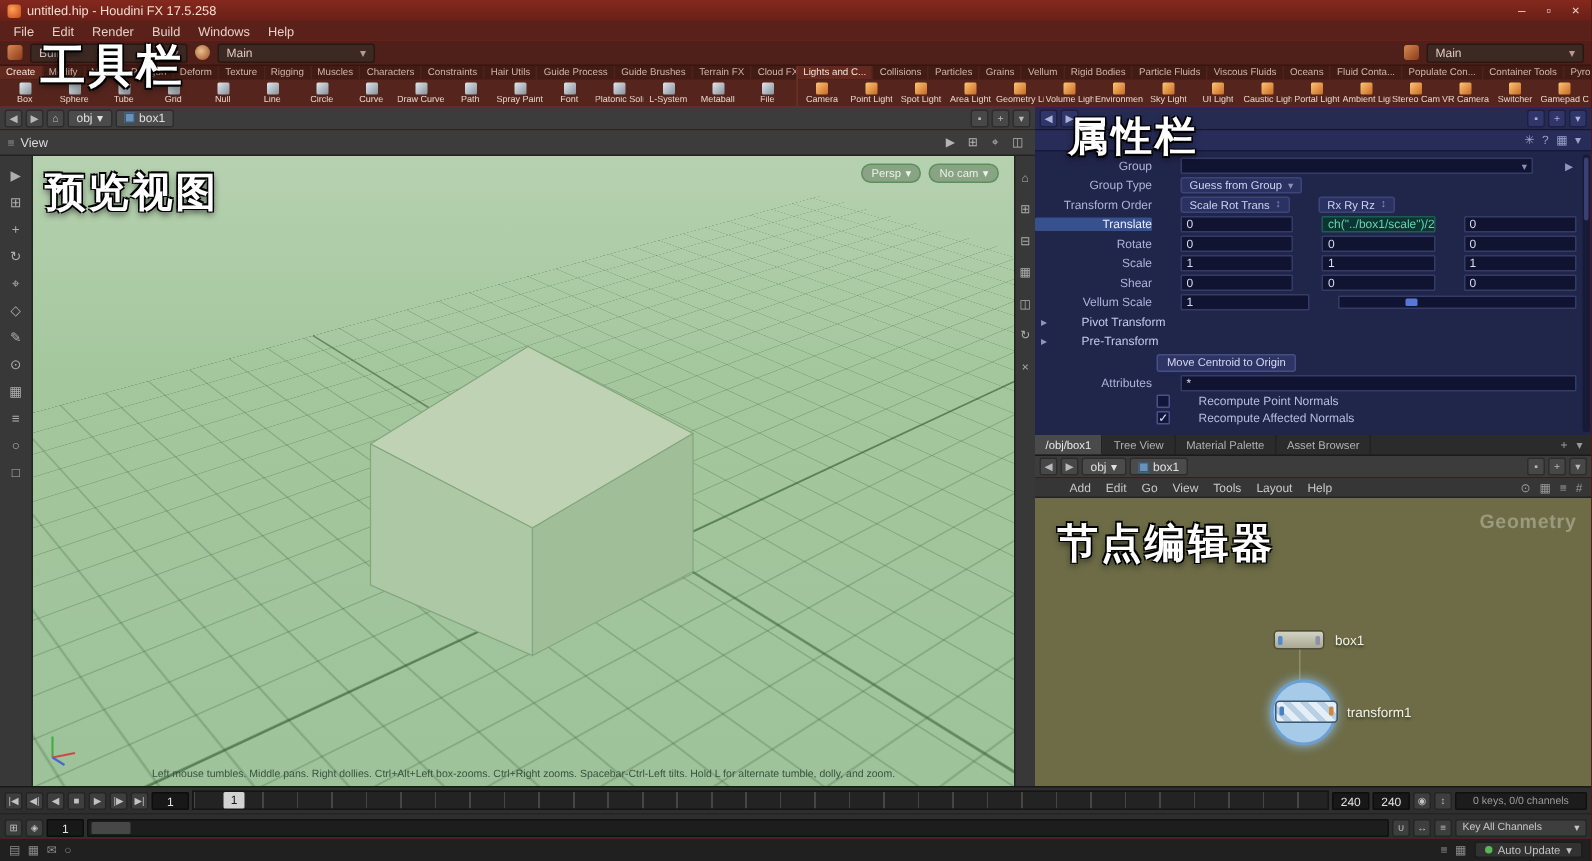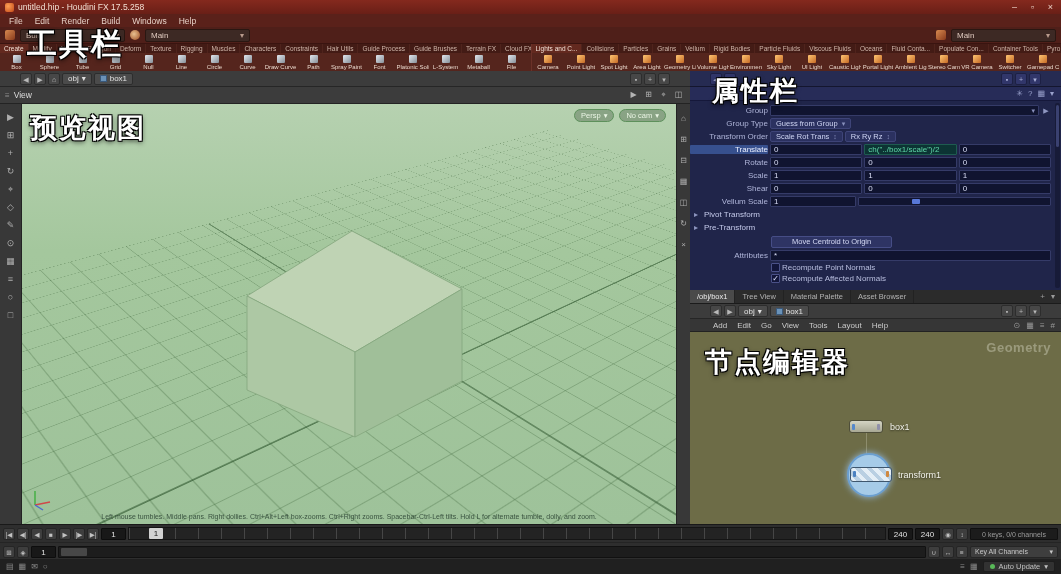--- a/index.html
+++ b/index.html
@@ -36,21 +36,21 @@
   .shelf-tab.active{background:#63291f;color:#f4e2d8;}
   .shelf-tools{display:flex;flex:1;overflow:hidden;}
   .shelf-tool{width:33px;flex:0 0 auto;display:flex;flex-direction:column;align-items:center;
               justify-content:center;gap:1px;overflow:hidden;}
   .shelf-tool em{font-style:normal;font-size:6px;color:#e8d6ca;white-space:nowrap;max-width:32px;overflow:hidden;}
   .tool-ico{width:8px;height:8px;border-radius:1px;}
   .tool-ico.geo{background:linear-gradient(135deg,#e2e7ee,#879099);}
   .tool-ico.light{background:linear-gradient(135deg,#ffc673,#c66a26);}
 
   
-  .pathbar{position:absolute;display:flex;align-items:center;gap:2px;padding:0 20px;
+  .pathbar{position:absolute;display:flex;align-items:center;gap:2px;padding:0 3px;
            background:#3c3c3c;border-bottom:1px solid #262626;}
   .left-pathbar{left:0;top:71px;width:690px;height:16px;}
   .net-pathbar{left:690px;top:304px;width:371px;height:15px;}
   .right-pathbar{left:690px;top:71px;width:371px;height:16px;background:#262b52;border-bottom:1px solid #14162e;}
   .pb-btn{width:12px;height:12px;line-height:11px;text-align:center;font-size:7px;color:#b8b8b8;
           background:#474747;border:1px solid #2d2d2d;border-radius:2px;}
   .right-pathbar .pb-btn{background:#31366a;border-color:#1d2044;color:#aab0d8;}
   .pb-chip{display:flex;align-items:center;gap:3px;height:12px;padding:0 5px;font-size:8px;color:#e0e0e0;
            background:#4b4b4b;border:1px solid #2d2d2d;border-radius:2px;}
   .cube-ico{width:7px;height:7px;background:#6a92b8;border:1px solid #39587a;}
@@ -86,37 +86,37 @@
             border:1px solid #5e905c;background:rgba(25,48,25,.28);color:#eaf5e4;font-size:7.5px;}
   .vp-help{position:absolute;left:0;right:0;bottom:4px;text-align:center;font-size:7px;color:#3a5340;}
   .axis-gizmo{position:absolute;left:6px;bottom:13px;}
 
   
   .param-pane{position:absolute;left:690px;top:87px;width:371px;height:203px;background:#20254a;}
   .param-header{height:14px;display:flex;align-items:center;justify-content:flex-end;gap:5px;
                 padding:0 7px;background:#272c58;border-bottom:1px solid #15183a;}
   .ph-ico{color:#9aa2cc;font-size:8px;}
   .param-body{position:relative;padding-top:3px;padding-right:10px;}
-  .prow{display:flex;align-items:center;height:13px;gap:2px;}
+  .prow{display:flex;align-items:center;height:13px;gap:19px;}
   .plabel{width:78px;flex:0 0 78px;text-align:right;color:#aeb4d8;font-size:8px;white-space:nowrap;}
   .plabel.sel{background:#37508e;color:#eaeeff;border-radius:1px;}
   .pnum{flex:1;height:11px;padding:0 3px;line-height:10px;font-size:8px;color:#d8dcf4;overflow:hidden;
         white-space:nowrap;background:#101430;border:1px solid #353b68;border-radius:1px;}
   .pnum.expr{background:#0c3434;border-color:#1e5c50;color:#5fd8a8;}
   .pfield{flex:1;display:flex;align-items:center;height:11px;padding:0 3px;gap:3px;
           background:#101430;border:1px solid #353b68;border-radius:1px;color:#d8dcf4;}
   .pfield .dd{margin-left:auto;color:#8890bc;font-size:7px;}
   .pdrop{display:flex;align-items:center;gap:4px;height:11px;padding:0 5px;font-size:7.5px;color:#ced4f2;
          background:#2b3160;border:1px solid #3e4478;border-radius:2px;white-space:nowrap;}
   .pspin{color:#8890bc;font-size:7px;}
   .pslider{flex:1;height:9px;position:relative;background:#101430;border:1px solid #353b68;border-radius:1px;}
   .pthumb{position:absolute;left:28%;top:1px;bottom:1px;width:8px;background:#5878d8;border-radius:1px;}
   .ptri{width:12px;text-align:center;color:#8e96c0;font-size:8px;}
   .pgrouplabel{color:#c4caea;font-size:8px;}
-  .pbtn{height:12px;margin-left:81px;padding:0 20px;font-size:7.5px;color:#d4d9f4;
+  .pbtn{height:12px;margin-left:81px;padding:0 6px;font-size:7.5px;color:#d4d9f4;
         background:#2e3464;border:1px solid #464d86;border-radius:2px;font-family:inherit;}
   .pcheck{width:9px;height:9px;margin-left:81px;display:flex;align-items:center;justify-content:center;
           font-size:8px;color:#e0e4ff;background:#12163a;border:1px solid #4a5188;border-radius:1px;flex:0 0 auto;}
   .pchecklabel{color:#b8bede;font-size:8px;}
   .psel{color:#8e96c0;font-size:7px;width:10px;text-align:center;}
   .param-scroll{position:absolute;right:1px;top:16px;bottom:2px;width:5px;background:#171b38;border-radius:2px;}
   .param-scroll::after{content:"";position:absolute;left:1px;right:1px;top:2px;height:42px;
                        background:#3a4170;border-radius:2px;}
 
   

